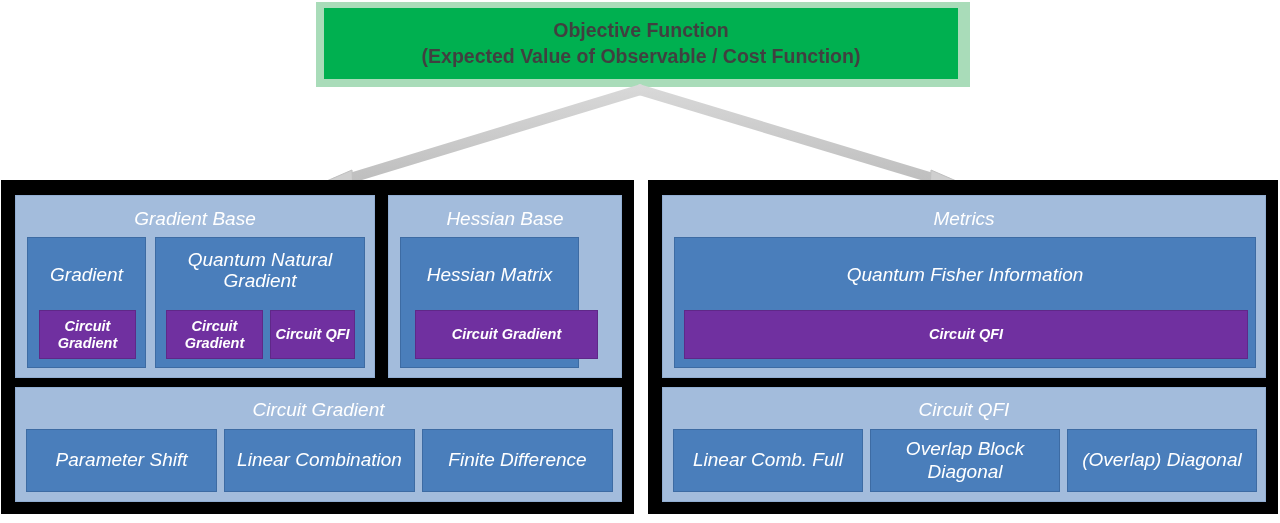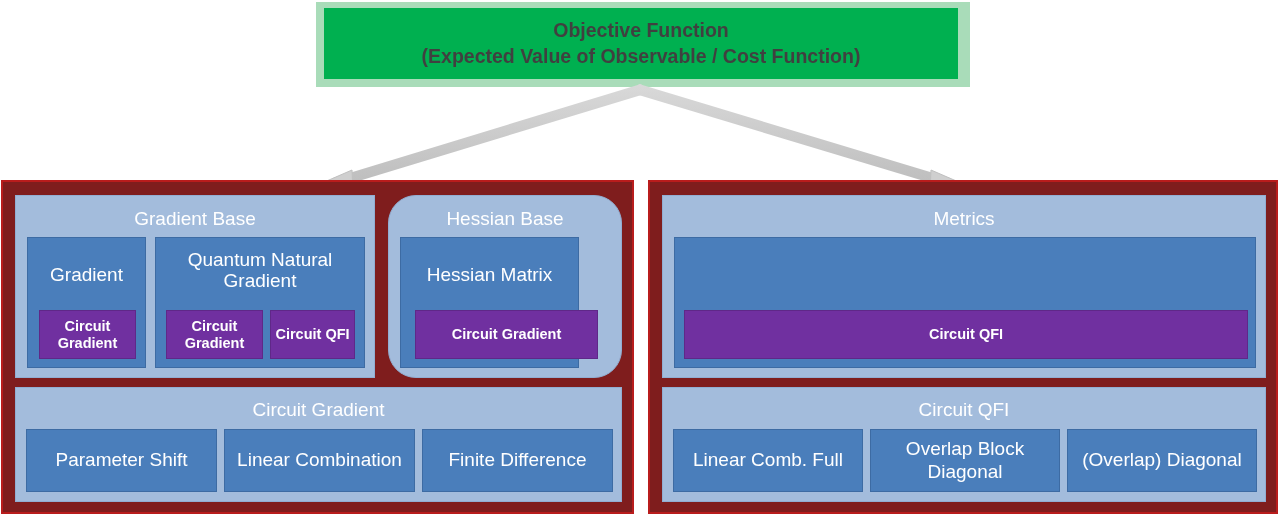--- a/index.html
+++ b/index.html
@@ -53,22 +53,23 @@
     top: 0;
     width: 1280px;
     height: 523px;
     pointer-events: none;
   }
 
   
   .panel {
     position: absolute;
     box-sizing: border-box;
-    border: 2px solid #b91c1c;
-    background: #7f1d1d;
+    border: 2px solid #000000;
+    background: #000000;
+    font-style: italic;
   }
   #panel-left  { left: 1px;   top: 180px; width: 633px; height: 334px; }
   #panel-right { left: 648px; top: 180px; width: 630px; height: 334px; padding-left: 32px; }
 
   
   .group {
     position: absolute;
     box-sizing: border-box;
     background: #A3BCDC;
     border: 1px solid #92AED2;
@@ -182,21 +183,21 @@
       <div class="sub-title" style="top:11px;">Quantum Natural Gradient</div>
       <div class="leaf" style="left:10px; top:72px; width:97px; height:49px;">
         <span>Circuit Gradient</span>
       </div>
       <div class="leaf" style="left:114px; top:72px; width:85px; height:49px;">
         <span>Circuit QFI</span>
       </div>
     </div>
   </div>
 
-  <div class="group" style="left:385px; top:13px; width:234px; height:183px;border-radius:28px;">
+  <div class="group" style="left:385px; top:13px; width:234px; height:183px;">
     <div class="group-title" style="top:13px;">Hessian Base</div>
 
     <div class="sub" style="left:11px; top:41px; width:179px; height:131px;">
       <div class="sub-title" style="top:26px;">Hessian Matrix</div>
       <div class="leaf" style="left:14px; top:72px; width:183px; height:49px;">
         <span>Circuit Gradient</span>
       </div>
     </div>
   </div>
 
@@ -214,20 +215,21 @@
     </div>
   </div>
 </div>
 
 <div class="panel" id="panel-right">
 
   <div class="group" style="left:12px; top:13px; width:604px; height:183px;">
     <div class="group-title" style="top:13px;">Metrics</div>
 
     <div class="sub" style="left:11px; top:41px; width:582px; height:131px;">
+      <div class="sub-title" style="top:26px;">Quantum Fisher Information</div>
       <div class="leaf" style="left:9px; top:72px; width:564px; height:49px;">
         <span>Circuit QFI</span>
       </div>
     </div>
   </div>
 
   <div class="group" style="left:12px; top:205px; width:604px; height:115px;">
     <div class="group-title" style="top:12px;">Circuit QFI</div>
 
     <div class="term" style="left:10px; top:41px; width:190px; height:63px;">

